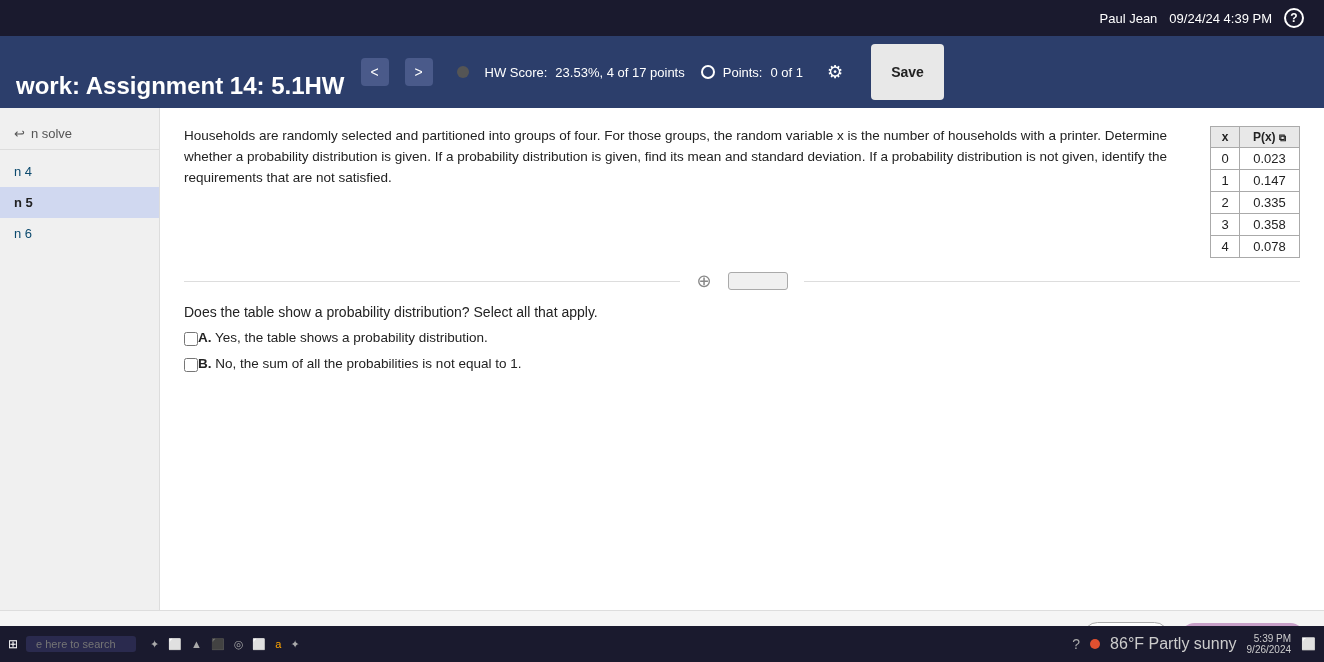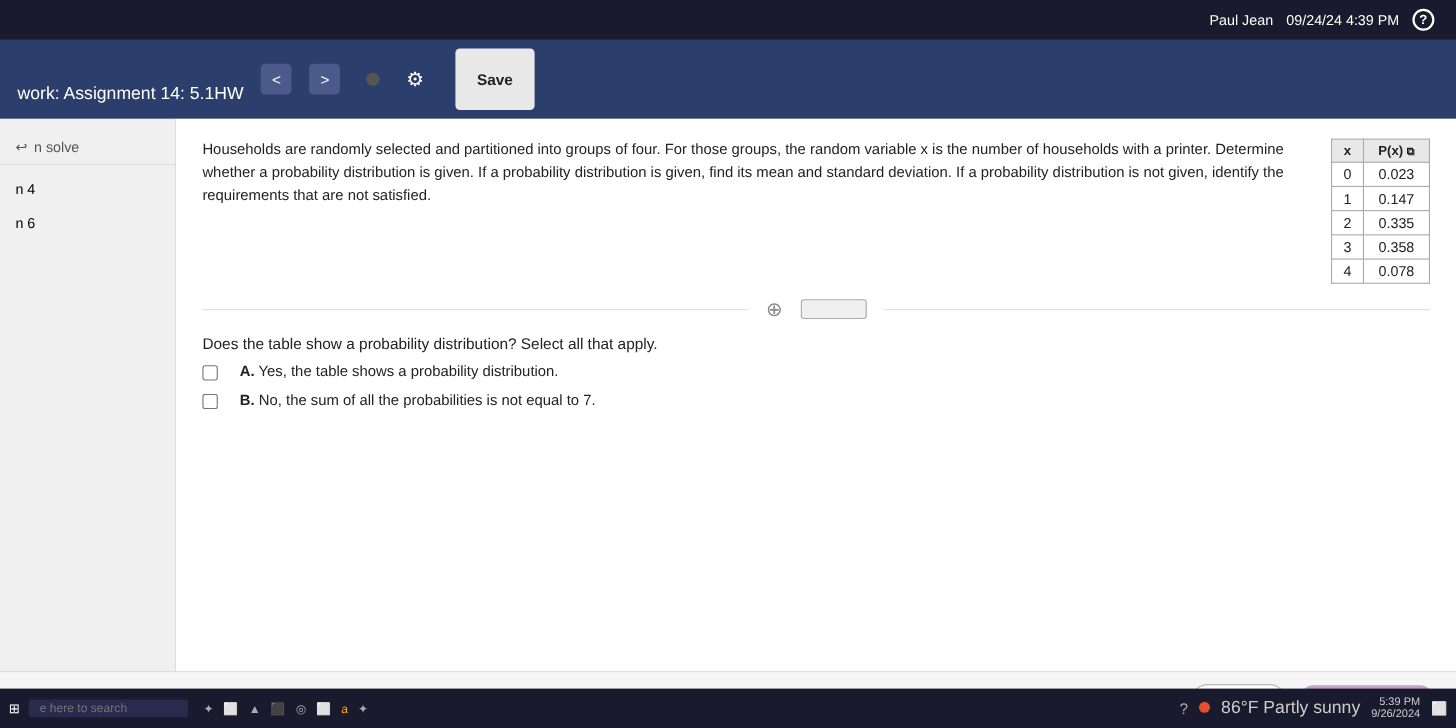--- a/index.html
+++ b/index.html
@@ -36,22 +36,22 @@
     .header-bar {
       background: #2c3e6b;
       color: white;
       display: flex;
       align-items: center;
       padding: 0 16px;
       height: 72px;
       gap: 16px;
     }
     .hw-title {
-      font-size: 16px;
-      font-weight: normal;
+      font-size: 24px;
+      font-weight: bold;
       flex: 0 0 auto;
       margin-top: 28px;
     }
     .question-nav {
       display: flex;
       align-items: center;
       gap: 8px;
       flex: 1;
       justify-content: center;
     }
@@ -109,21 +109,21 @@
     
     .sidebar {
       width: 160px;
       background: #f0f0f0;
       border-right: 1px solid #ddd;
       padding: 10px 0;
       font-size: 13px;
     }
     .sidebar-item {
       padding: 8px 14px;
-      color: #000000;
+      color: #0c4a6e;
       cursor: pointer;
     }
     .sidebar-item.active {
       background: #d0d8f0;
       color: #222;
       font-weight: bold;
     }
     .sidebar-back {
       display: flex;
       align-items: center;
@@ -195,21 +195,21 @@
     }
 
     
     .question-section {
       font-size: 14px;
       margin-bottom: 14px;
     }
     .option-row {
       display: flex;
       align-items: flex-start;
-      gap: 20px;
+      gap: 0;
       margin: 10px 0;
       font-size: 13.5px;
     }
     .option-row input[type="checkbox"] {
       margin-top: 2px;
       width: 14px; height: 14px;
     }
 
     
     .bottom-bar {
@@ -272,21 +272,21 @@
       padding: 2px 6px;
       cursor: pointer;
     }
     .taskbar-search {
       background: #2a2a4e;
       color: #aaa;
       border: none;
       border-radius: 3px;
       padding: 2px 10px;
       font-size: 11px;
-      width: 145px;
+      width: 110px;
     }
     .taskbar-right {
       margin-left: auto;
       display: flex;
       align-items: center;
       gap: 10px;
     }
     .taskbar-clock {
       color: #ccc;
       font-size: 10px;
@@ -306,33 +306,44 @@
   <span>Paul Jean</span>
   <span>09/24/24 4:39 PM</span>
   <div class="help-icon">?</div>
 </div>
 
 <div class="header-bar">
   <div class="hw-title">work: Assignment 14: 5.1HW</div>
   <button class="nav-arrow">&lt;</button>
   <button class="nav-arrow">&gt;</button>
   <div style="width:12px;height:12px;background:#555;border-radius:50%;margin-left:8px;"></div>
+  <div class="score-section">
+    <span>HW Score:</span>
+    <span>23.53%, 4 of 17 points</span>
+    <br>
+    <div class="circle-o"></div>
+    <span>Points:</span>
+    <span>0 of 1</span>
+  </div>
   <span class="settings-icon">⚙</span>
   <button class="save-btn">Save</button>
 </div>
 
 <div class="main-layout">
 
   <div class="sidebar">
     <div class="sidebar-back">
       <span>↩</span>
       <span>n solve</span>
     </div>
     <div class="sidebar-item">
       <span>n 4</span>
+    </div>
+    <div class="sidebar-item active">
+      <span>n 5</span>
     </div>
     <div class="sidebar-item">
       <span>n 6</span>
     </div>
   </div>
 
   <div class="content-area">
 
     <div class="question-body">
       <div class="question-text">Households are randomly selected and partitioned into groups of four. For those groups, the random variable x is the number of households with a printer. Determine whether a probability distribution is given. If a probability distribution is given, find its mean and standard deviation. If a probability distribution is not given, identify the requirements that are not satisfied.</div>
@@ -386,21 +397,21 @@
         <label for="optA">
           <strong>A.</strong>
           <span>Yes, the table shows a probability distribution.</span>
         </label>
       </div>
 
       <div class="option-row">
         <input type="checkbox" id="optB" style="">
         <label for="optB">
           <strong>B.</strong>
-          <span>No, the sum of all the probabilities is not equal to 7.</span>
+          <span>No, the sum of all the probabilities is not equal to 1.</span>
         </label>
       </div>
     </div>
 
   </div>
 </div>
 
 <div class="bottom-bar">
   <span class="bottom-link">solve this</span>
   <span class="bottom-link">View an example</span>

